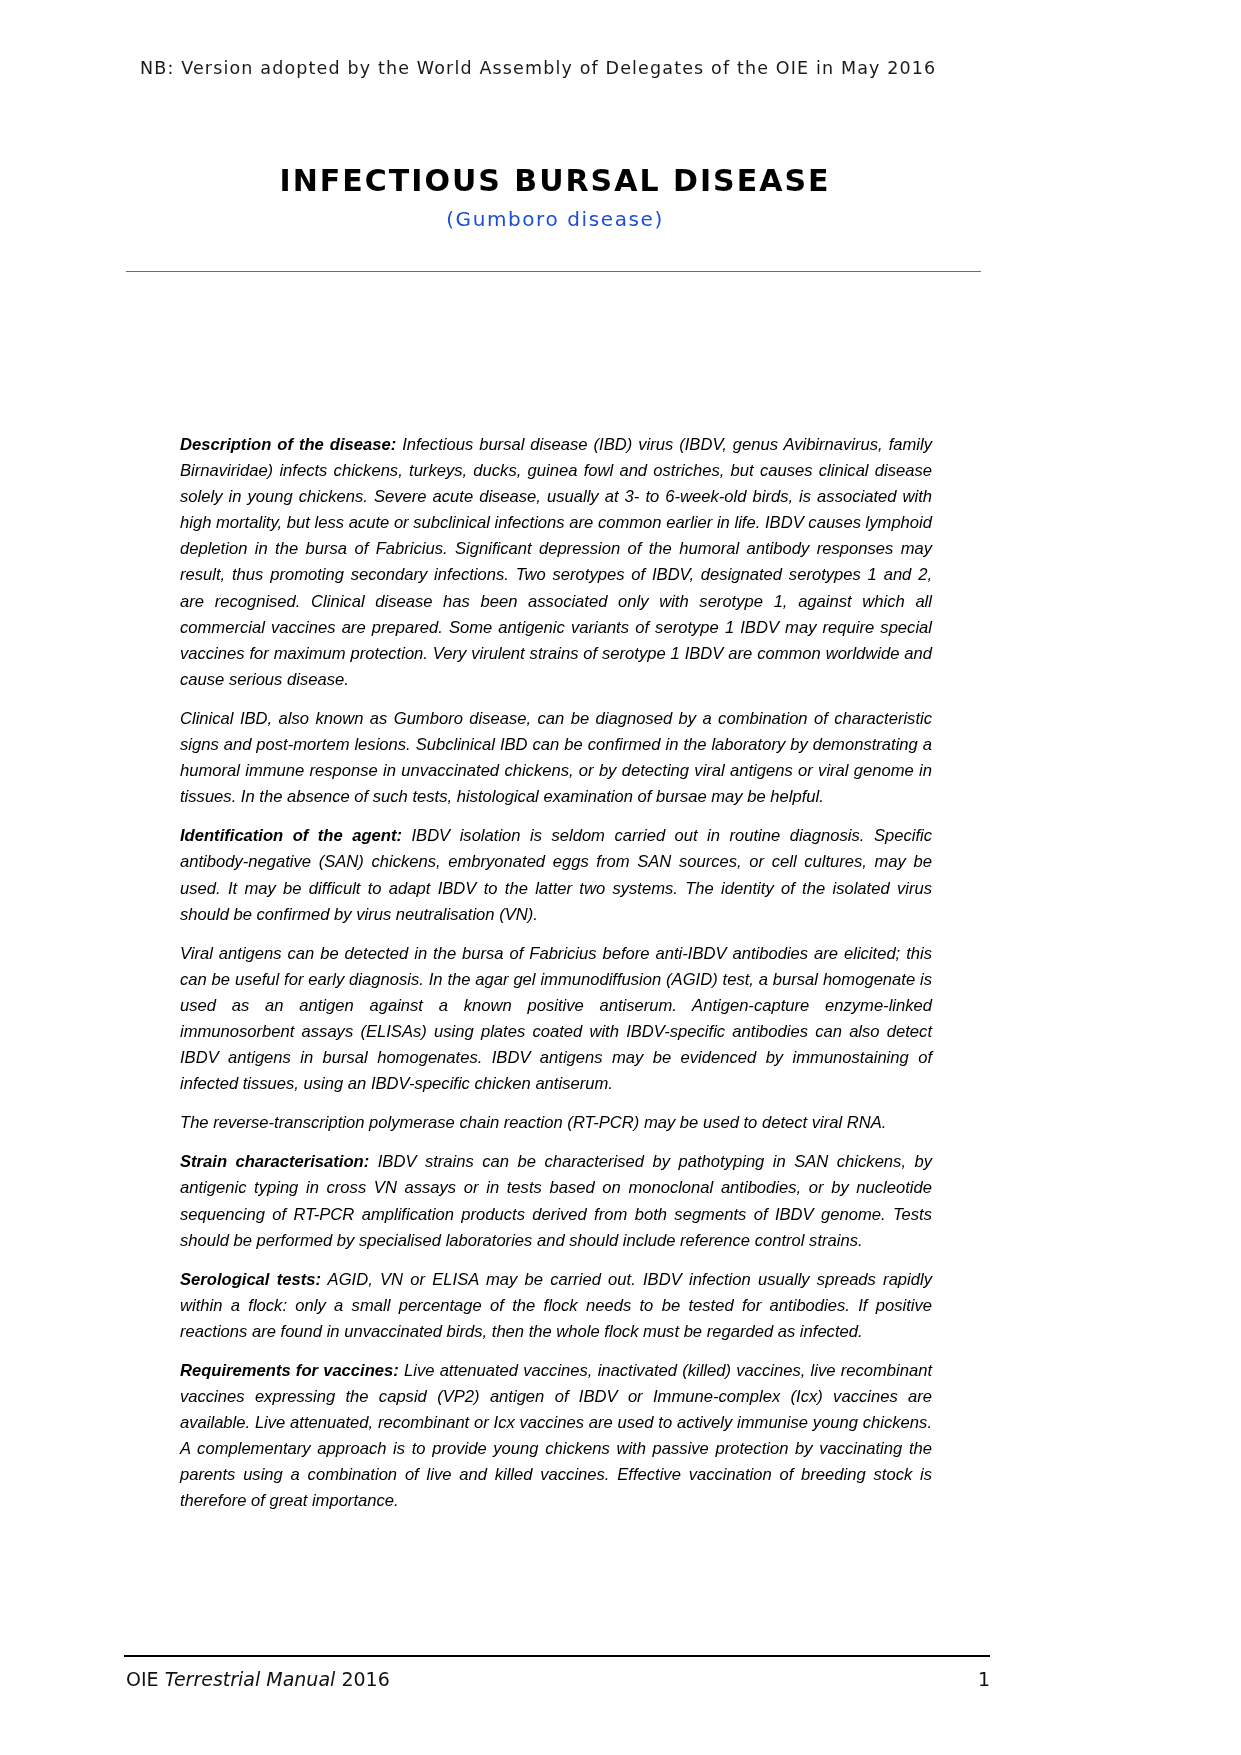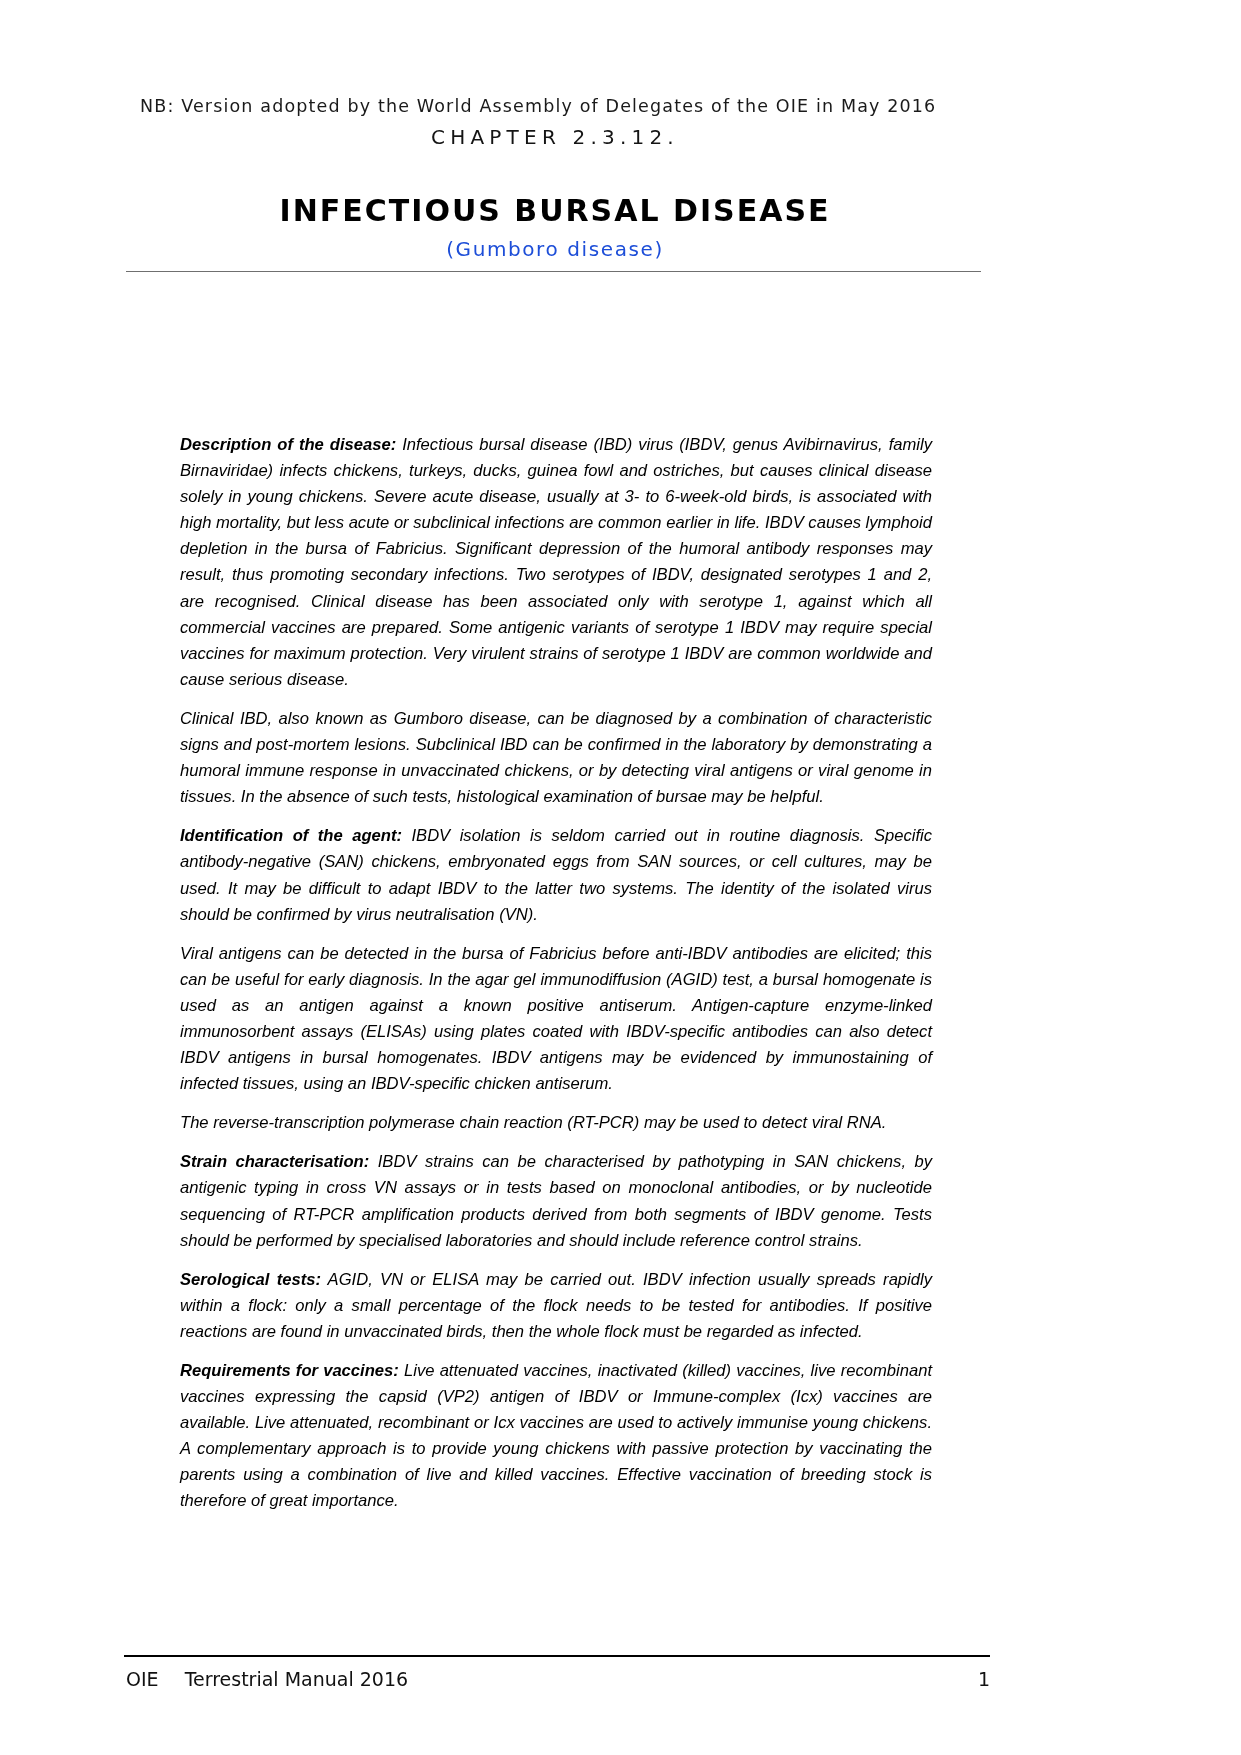--- a/index.html
+++ b/index.html
@@ -25,21 +25,20 @@
   .running-head {
     position: absolute;
     left: 140px;
     top: 58px;
     width: 980px;
     font-family: "DejaVu Sans", sans-serif;
     font-size: 17.5px;
     letter-spacing: 1.15px;
     color: #1a1a1a;
     white-space: nowrap;
-    margin-top: 38px;
   }
 
   
   .title-block {
     position: absolute;
     left: 125px;
     top: 122px;
     width: 860px;
     text-align: center;
   }
@@ -123,42 +122,41 @@
   .footer-left {
     position: absolute;
     left: 126px;
     top: 1668px;
     font-family: "DejaVu Sans", sans-serif;
     font-size: 19px;
     color: #111;
     white-space: nowrap;
   }
   .footer-left .ital {
-    margin-left: 20px;
+    font-style: italic;
   }
   .footer-page {
     position: absolute;
     left: 930px;
     top: 1668px;
     width: 60px;
     text-align: right;
     font-family: "DejaVu Sans", sans-serif;
     font-size: 19px;
     color: #111;
   }
 </style>
 </head>
 <body>
 
 <div class="page">
 
   <div class="running-head">NB: Version adopted by the World Assembly of Delegates of the OIE in May 2016</div>
 
   <div class="title-block">
-    <div class="chapter-line">CHAPTER 2.3.12.</div>
     <div class="chapter-title">INFECTIOUS BURSAL DISEASE</div>
     <div class="chapter-subtitle">(Gumboro disease)</div>
   </div>
 
   <div class="title-rule"></div>
 
 
   <div class="body-col">
     <p class="para">
       <span class="lead">Description of the disease:</span><span class="txt"> Infectious bursal disease (IBD) virus (IBDV, genus Avibirnavirus, family Birnaviridae) infects chickens, turkeys, ducks, guinea fowl and ostriches, but causes clinical disease solely in young chickens. Severe acute disease, usually at 3- to 6-week-old birds, is associated with high mortality, but less acute or subclinical infections are common earlier in life. IBDV causes lymphoid depletion in the bursa of Fabricius. Significant depression of the humoral antibody responses may result, thus promoting secondary infections. Two serotypes of IBDV, designated serotypes 1 and 2, are recognised. Clinical disease has been associated only with serotype 1, against which all commercial vaccines are prepared. Some antigenic variants of serotype 1 IBDV may require special vaccines for maximum protection. Very virulent strains of serotype 1 IBDV are common worldwide and cause serious disease.</span>

